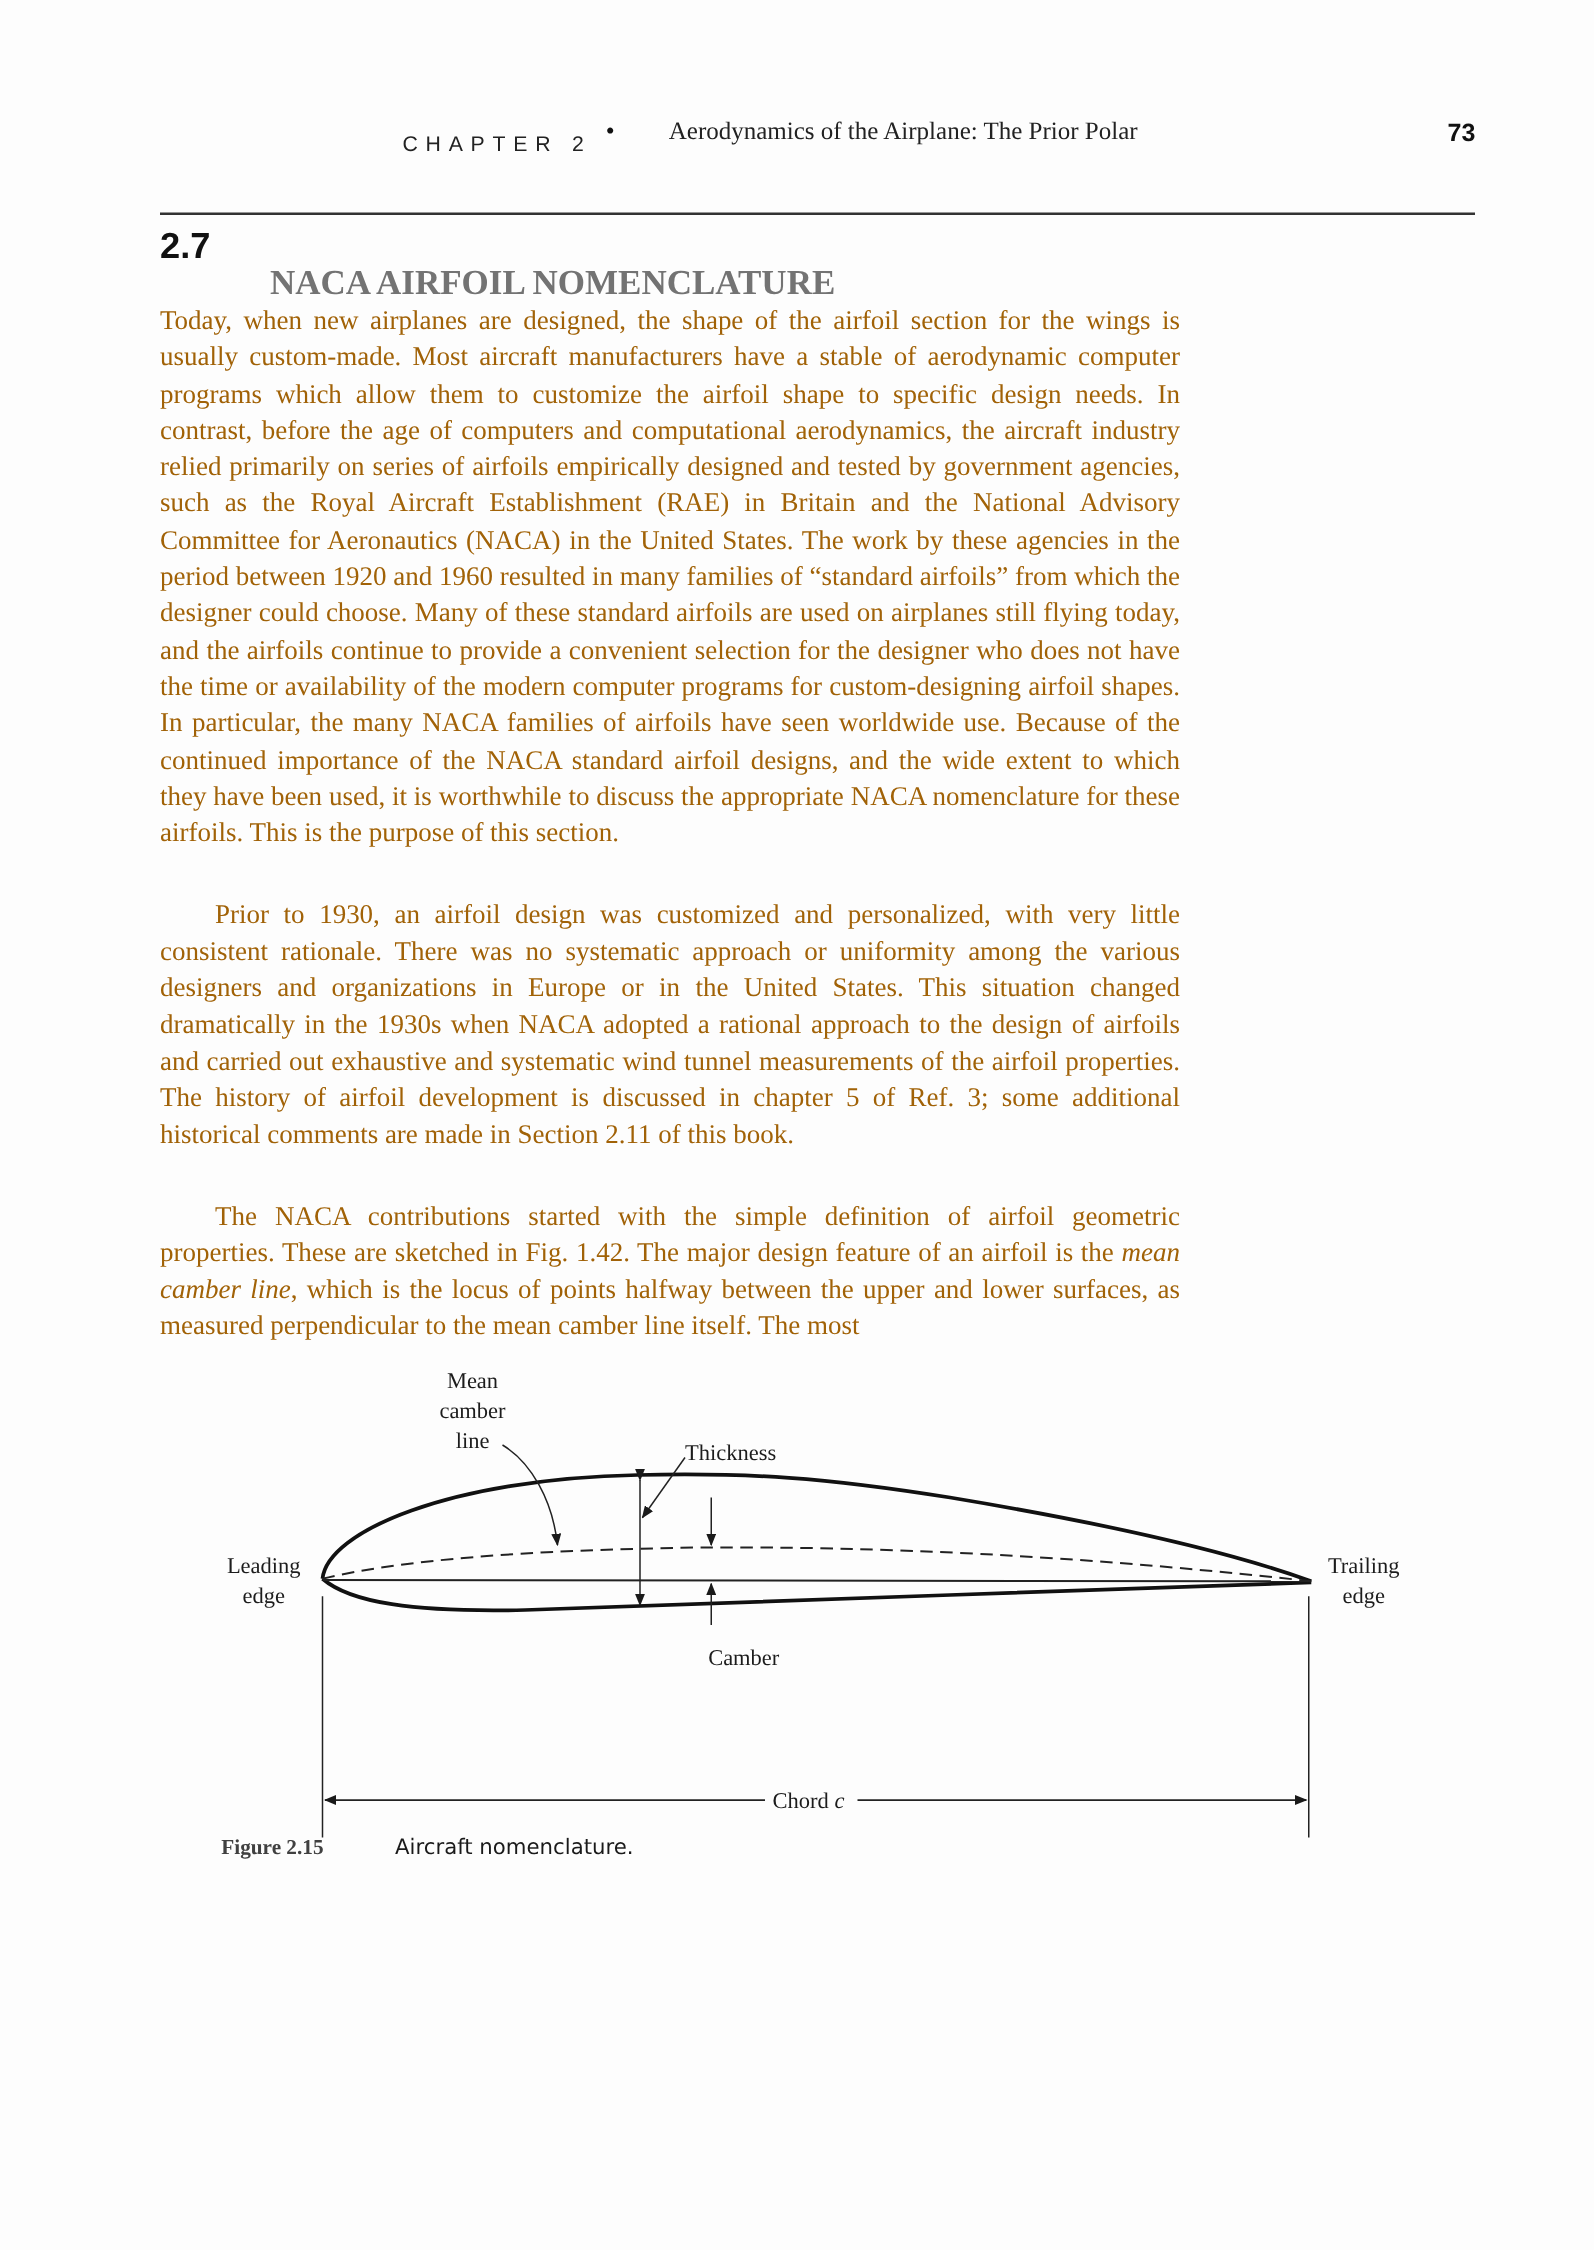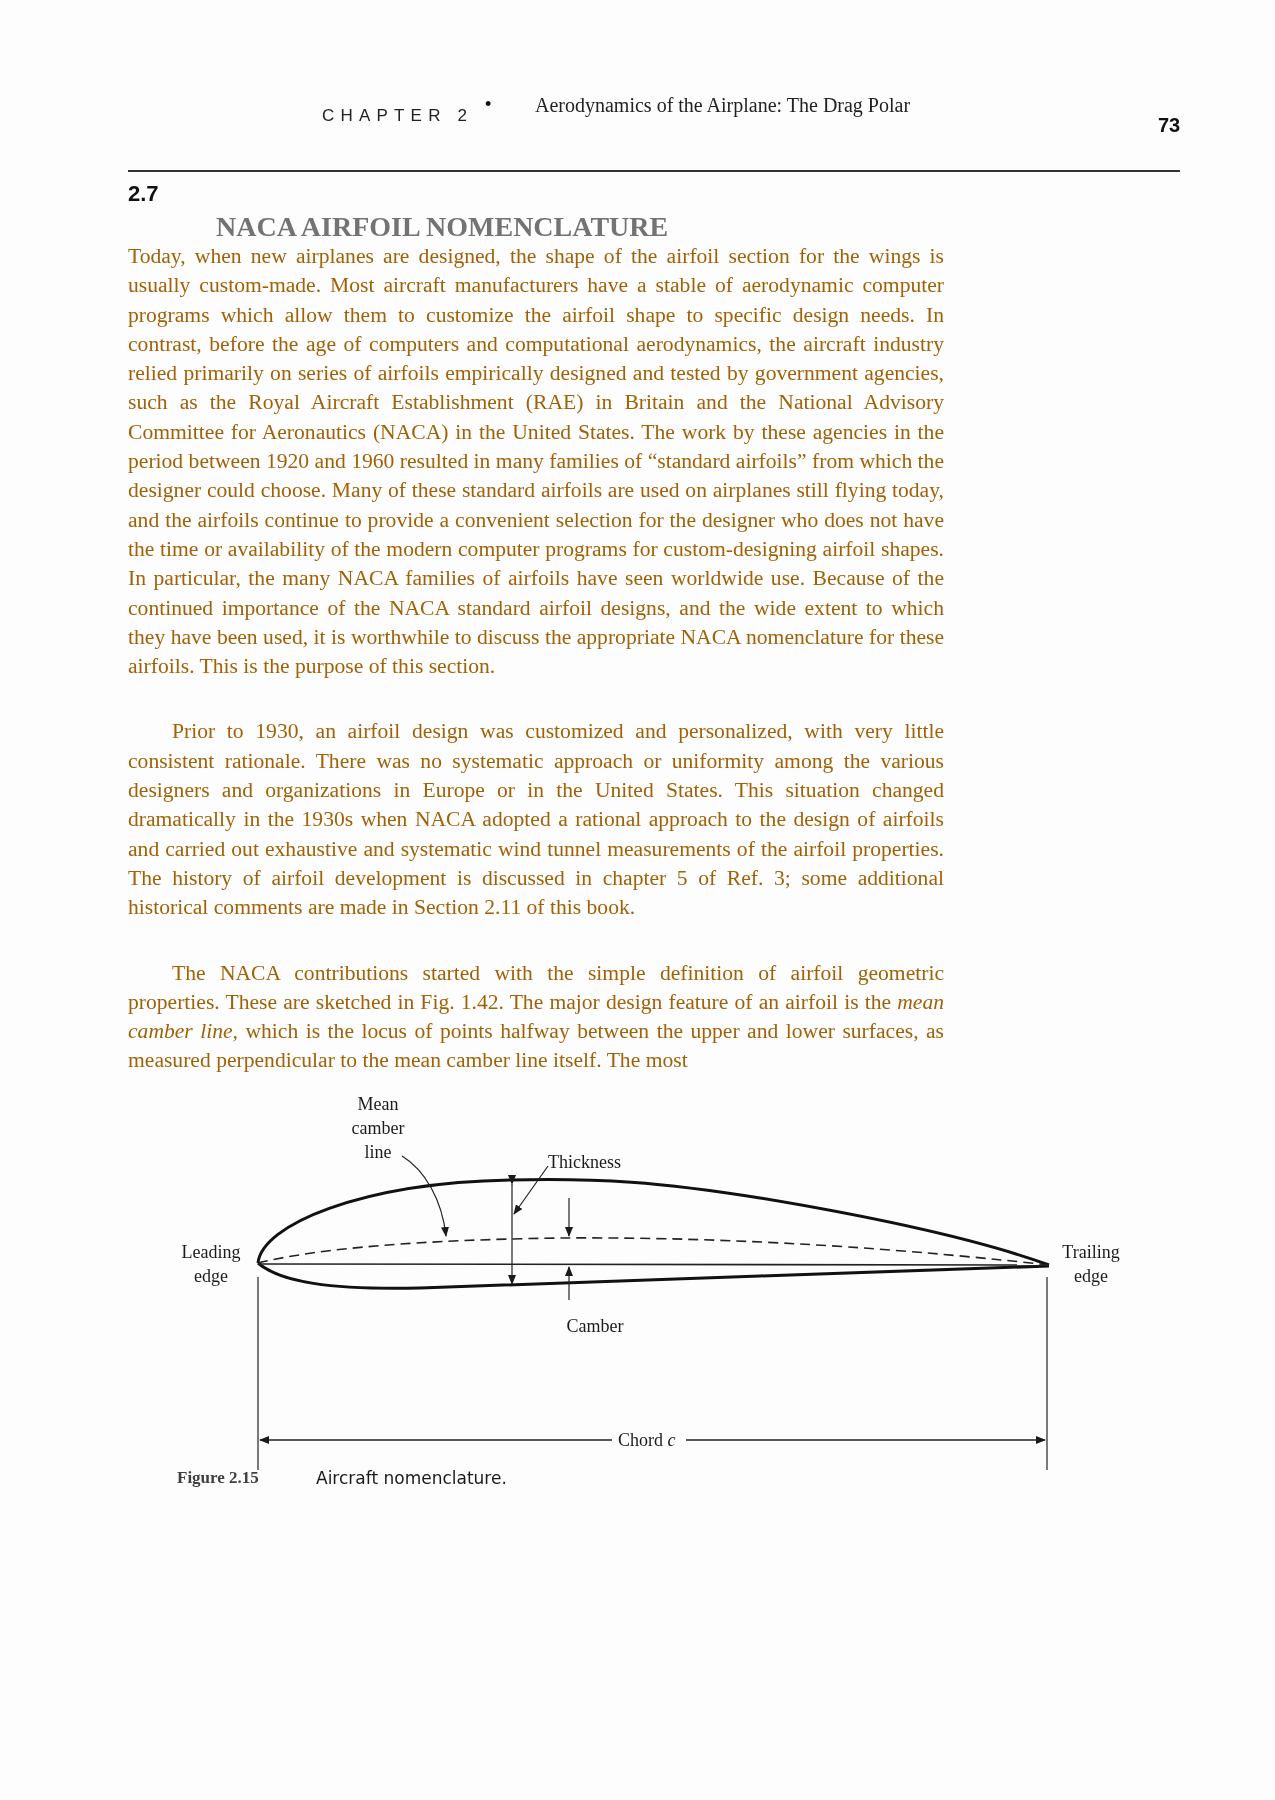--- a/index.html
+++ b/index.html
@@ -1,39 +1,39 @@
 <!DOCTYPE html>
 <html><head>
 <meta charset="utf-8">
 <style>
   html,body{margin:0;padding:0;}
   body{width:1275px;height:1800px;background:#fdfdfd;position:relative;overflow:hidden;color:#1a1a1a;}
   .abs{position:absolute;}
   .running-head{left:322px;top:95px;font-family:"Liberation Sans",sans-serif;font-size:17px;letter-spacing:6.2px;color:#222;white-space:nowrap;margin-top:11px;}
   .bullet{left:485px;top:94px;font-family:"Liberation Sans",sans-serif;font-size:18px;color:#111;}
   .head-title{left:535px;top:94px;font-family:"Liberation Serif",serif;font-size:20px;color:#222;white-space:nowrap;}
-  .page-num{left:1158px;top:96px;font-family:"Liberation Sans",sans-serif;font-weight:bold;font-size:20px;color:#111;margin-top:18px;}
+  .page-num{left:1158px;top:96px;font-family:"Liberation Sans",sans-serif;font-weight:bold;font-size:20px;color:#111;}
   .rule{left:128px;top:170px;width:1052px;height:2px;background:#333;}
-  .sec-num{left:128px;top:181px;font-family:"Liberation Sans",sans-serif;font-weight:bold;font-size:22px;color:#111;}
+  .sec-num{left:128px;top:181px;font-family:"Liberation Sans",sans-serif;font-weight:bold;font-size:29px;color:#111;}
   .sec-title{left:216px;top:183px;font-family:"Liberation Serif",serif;font-weight:bold;font-size:28px;color:#737373;white-space:nowrap;margin-top:28px;}
   .body{left:128px;top:242px;width:816px;font-family:"Liberation Serif",serif;font-size:21.6px;line-height:29.3px;text-align:justify;color:#a16207;}
   .body p{margin:0;}
   .body p.indent{text-indent:44px;margin-top:36px;}
   .body em{font-style:italic;}
   .fig{left:0;top:0;width:1275px;height:1800px;}
   .fig text{font-family:"Liberation Serif",serif;font-size:18px;fill:#1c1c1c;}
   .caption-num{left:177px;top:1468px;font-family:Liberation Serif, serif;font-weight:bold;font-size:17px;color:#404040;}
   .caption-text{left:316px;top:1468px;font-family:"DejaVu Sans",sans-serif;font-size:17px;color:#1a1a1a;}
 </style>
 </head>
 <body>
 
 <div class="abs running-head">CHAPTER 2</div>
 <div class="abs bullet">•</div>
-<div class="abs head-title">Aerodynamics of the Airplane: The Drag Polar</div>
+<div class="abs head-title">Aerodynamics of the Airplane: The Prior Polar</div>
 <div class="abs page-num">73</div>
 <div class="abs rule"></div>
 
 <div class="abs sec-num">2.7</div>
 <div class="abs sec-title">NACA AIRFOIL NOMENCLATURE</div>
 
 <div class="abs body">
   <p>Today, when new airplanes are designed, the shape of the airfoil section for the wings is usually custom-made. Most aircraft manufacturers have a stable of aerodynamic computer programs which allow them to customize the airfoil shape to specific design needs. In contrast, before the age of computers and computational aerodynamics, the aircraft industry relied primarily on series of airfoils empirically designed and tested by government agencies, such as the Royal Aircraft Establishment (RAE) in Britain and the National Advisory Committee for Aeronautics (NACA) in the United States. The work by these agencies in the period between 1920 and 1960 resulted in many families of “standard airfoils” from which the designer could choose. Many of these standard airfoils are used on airplanes still flying today, and the airfoils continue to provide a convenient selection for the designer who does not have the time or availability of the modern computer programs for custom-designing airfoil shapes. In particular, the many NACA families of airfoils have seen worldwide use. Because of the continued importance of the NACA standard airfoil designs, and the wide extent to which they have been used, it is worthwhile to discuss the appropriate NACA nomenclature for these airfoils. This is the purpose of this section.</p>
   <p class="indent">Prior to 1930, an airfoil design was customized and personalized, with very little consistent rationale. There was no systematic approach or uniformity among the various designers and organizations in Europe or in the United States. This situation changed dramatically in the 1930s when NACA adopted a rational approach to the design of airfoils and carried out exhaustive and systematic wind tunnel measurements of the airfoil properties. The history of airfoil development is discussed in chapter 5 of Ref. 3; some additional historical comments are made in Section 2.11 of this book.</p>
   <p class="indent"><span>The NACA contributions started with the simple definition of airfoil geometric properties. These are sketched in Fig. 1.42. The major design feature of an airfoil is the </span><em>mean camber line</em><span>, which is the locus of points halfway between the upper and lower surfaces, as measured perpendicular to the mean camber line itself. The most</span></p>

